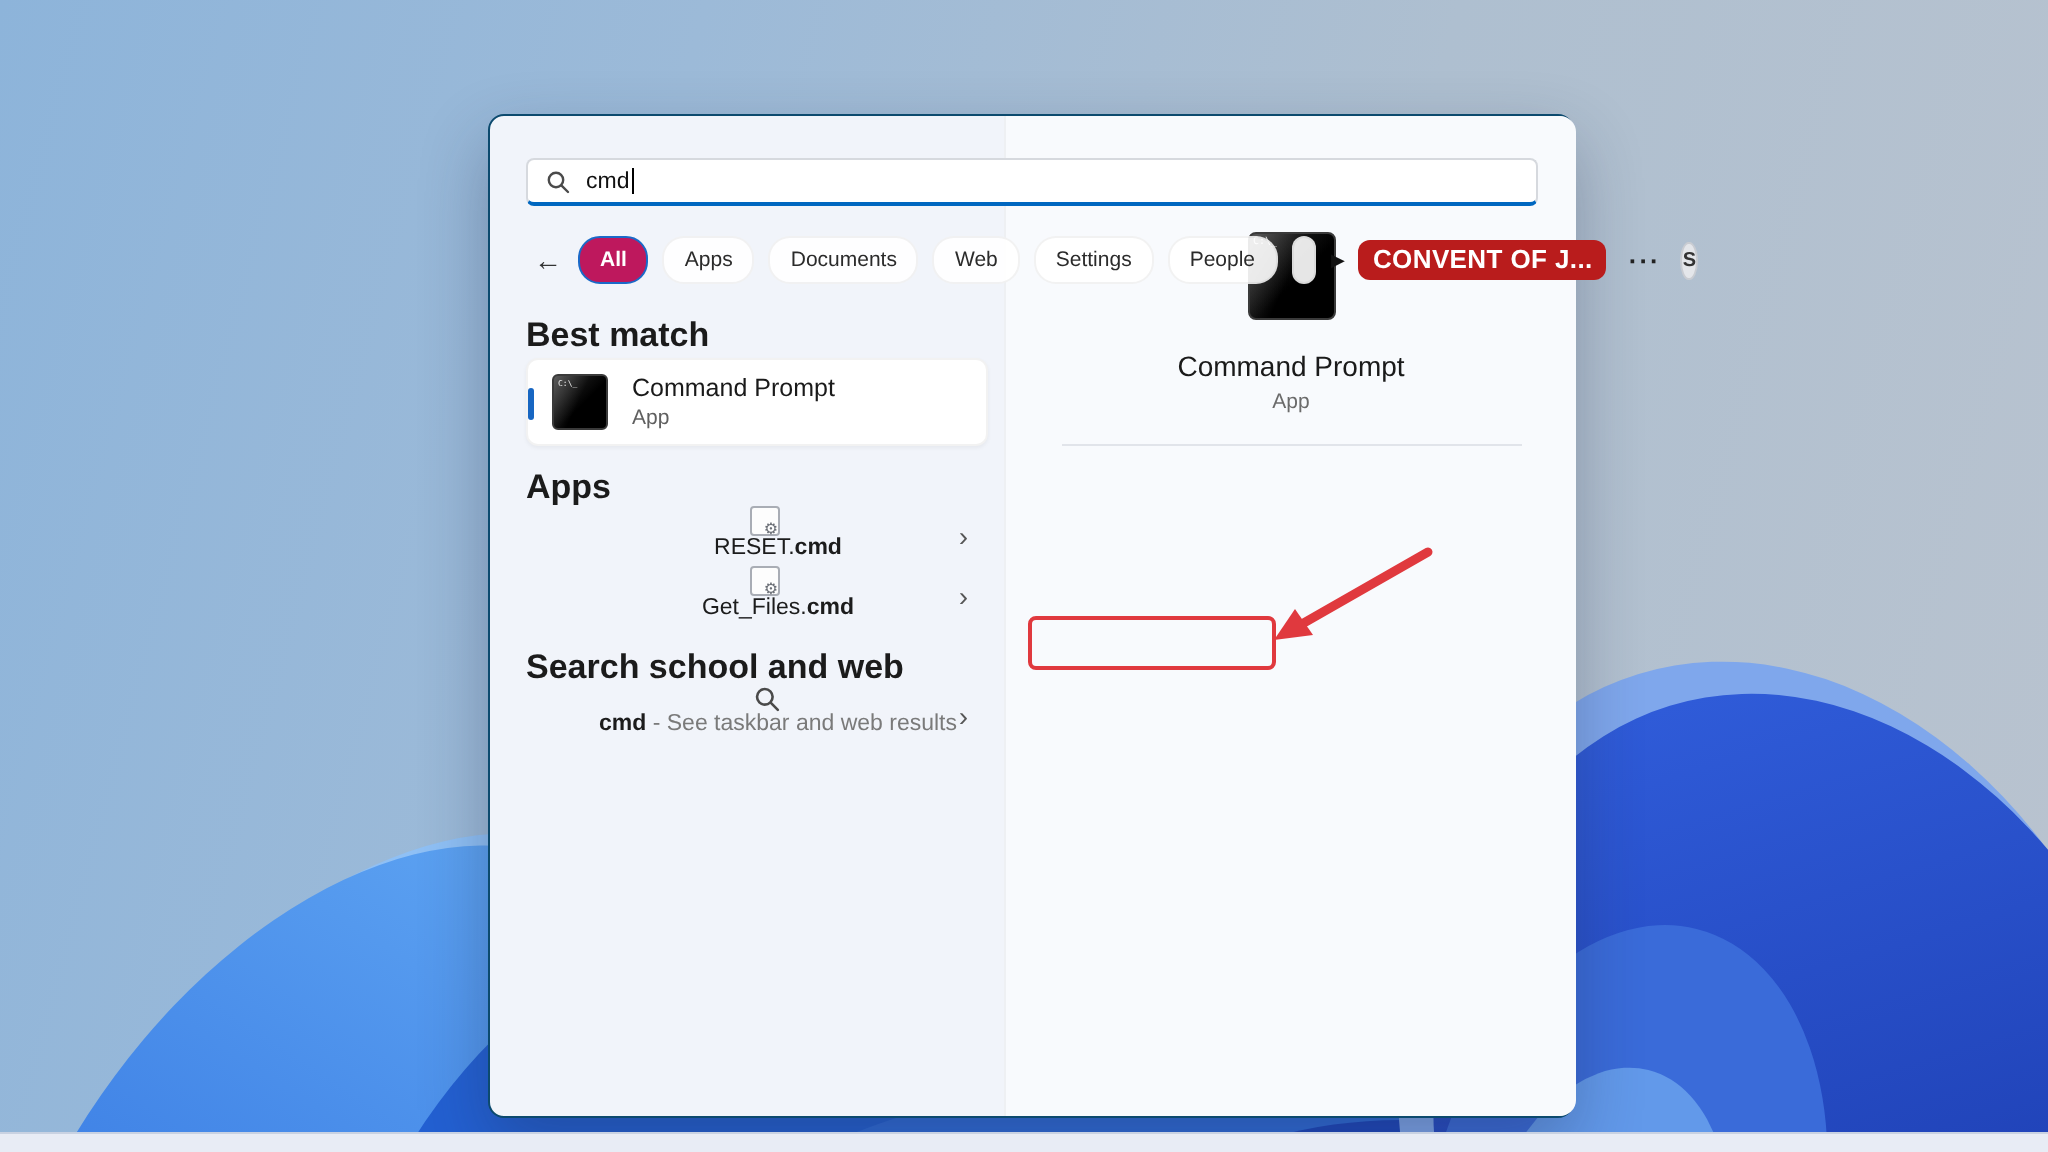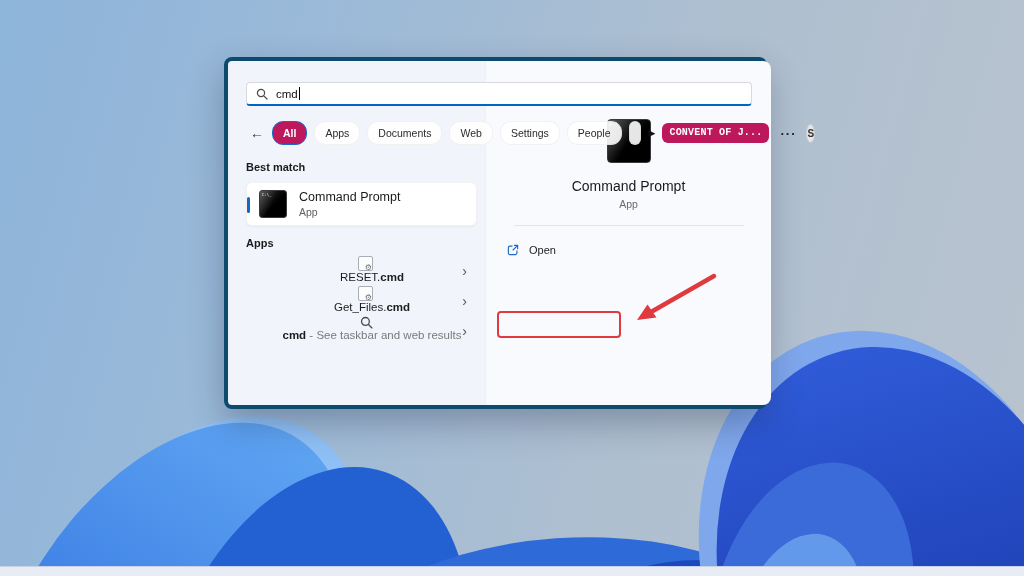--- a/index.html
+++ b/index.html
@@ -5,22 +5,22 @@
   html,body{margin:0;padding:0;}
   body{
     width:1024px;height:576px;overflow:hidden;position:relative;
     font-family:"Liberation Sans","DejaVu Sans",sans-serif;
     background:linear-gradient(105deg,#8db4da 0%,#9cbad8 30%,#aebfd0 62%,#b9c3cf 100%);
   }
   #wallpaper{position:absolute;inset:0;z-index:0;}
   #taskbar{position:absolute;left:0;bottom:0;width:1024px;height:9px;
     background:#e8ecf5;border-top:1px solid #c9d2e2;z-index:3;}
   
-  #panel{position:absolute;left:224px;top:57px;width:543px;height:352px;
-    background:#f1f4fa;border:4px solid #0c4a6e;border-radius:8px;
+  #panel{position:absolute;left:244px;top:57px;width:543px;height:502px;
+    background:#f1f4fa;border:1px solid #0c4a6e;border-radius:8px;
     box-shadow:0 14px 34px rgba(30,40,70,.32);z-index:2;box-sizing:border-box;}
   .rightcol{position:absolute;left:257px;top:0;width:286px;height:100%;
     background:#f8fafd;border-left:1px solid rgba(0,0,0,.04);
     border-radius:0 8px 8px 0;box-sizing:border-box;}
   
   .searchbox{position:absolute;left:18px;top:21px;width:506px;height:24px;
     background:#fff;border:1px solid #d6d9de;border-bottom:2px solid #0067c0;
     border-radius:4px;display:flex;align-items:center;padding-left:9px;
     box-sizing:border-box;z-index:5;}
   .s-icon svg{display:block;}
@@ -31,32 +31,32 @@
   
   .filterbar{position:absolute;left:22px;top:60px;width:505px;height:24px;
     display:flex;align-items:center;gap:7px;z-index:5;}
   .back{font-size:14px;color:#333;line-height:1;margin-right:1px;cursor:pointer;}
   .pill{height:22px;line-height:22px;padding:0 10px;border-radius:11px;
     background:rgba(255,255,255,.9);border:1px solid rgba(0,0,0,.05);
     font-size:10.5px;color:#2b2b2b;white-space:nowrap;cursor:pointer;}
   .pill.sel{background:#be185d;border-color:#1a69c8;color:#fff;font-weight:600;}
   .pill.clip{width:27px;padding-right:0;overflow:hidden;}
   .ovf{font-size:9px;color:#111;margin-left:1px;cursor:pointer;}
-  .scope{height:20px;line-height:20px;background:#be185d;color:#fff;border-radius:6px;
-    padding:0 7px;font-size:10px;font-weight:700;letter-spacing:.2px;
-    white-space:nowrap;cursor:pointer;font-family:Liberation Mono, monospace;}
+  .scope{height:20px;line-height:20px;background:#b91c1c;color:#fff;border-radius:6px;
+    padding:0 7px;font-size:13px;font-weight:700;letter-spacing:.2px;
+    white-space:nowrap;cursor:pointer;}
   .more{font-size:13px;font-weight:700;color:#222;letter-spacing:1px;
     margin-left:4px;cursor:pointer;}
   .avatar{width:19px;height:19px;border-radius:50%;background:#e4e6ea;
     border:1px solid #c9ccd2;color:#333;font-size:10px;font-weight:600;
     display:flex;align-items:center;justify-content:center;
     margin-left:3px;box-sizing:border-box;cursor:pointer;}
   
   .leftcol{position:absolute;left:18px;top:100px;width:231px;z-index:4;}
-  .hdr{font-size:11px;font-weight:700;color:#1b1b1b;height:14px;margin-bottom:7px;}
+  .hdr{font-size:17px;font-weight:700;color:#1b1b1b;height:14px;margin-bottom:7px;}
   .hdr.h2{margin-top:11px;margin-bottom:5px;}
   .bm-card{position:relative;width:100%;height:44px;background:#fff;
     border:1px solid rgba(0,0,0,.05);border-radius:6px;display:flex;align-items:center;
     box-sizing:border-box;padding-left:12px;cursor:pointer;
     box-shadow:0 1px 2px rgba(0,0,0,.05);}
   .accent{position:absolute;left:0;top:14px;width:3px;height:16px;border-radius:2px;
     background:#1766c2;}
   .term{position:relative;background:linear-gradient(135deg,#2e2e2e 0%,#000 55%);
     border:1px solid #3a3a3a;border-radius:3px;box-sizing:border-box;overflow:hidden;}
   .term::before{content:"C:\\_";position:absolute;top:1px;left:2px;color:#e8e8e8;
@@ -175,50 +175,41 @@
       <span class="row-label"><span>RESET.</span><b>cmd</b></span>
       <span class="chev">›</span>
     </div>
 
     <div class="row">
       <span class="cmdfile"></span>
       <span class="row-label"><span>Get_Files.</span><b>cmd</b></span>
       <span class="chev">›</span>
     </div>
 
+    <div class="hdr h2">Search school and web</div>
 
     <div class="row">
       <span class="s-icon2">
         <svg width="13" height="13" viewBox="0 0 12 12">
           <circle cx="5" cy="5" r="3.6" fill="none" stroke="#4a4a4a" stroke-width="1.2"></circle>
           <line x1="7.8" y1="7.8" x2="11" y2="11" stroke="#4a4a4a" stroke-width="1.2" stroke-linecap="round"></line>
         </svg>
       </span>
       <span class="row-label"><b>cmd</b><span class="gray"> - See taskbar and web results</span></span>
       <span class="chev">›</span>
     </div>
   </div>
 
   <div class="rightcol">
     <div class="term big"></div>
     <div class="pv-title">Command Prompt</div>
     <div class="pv-sub">App</div>
     <div class="pv-div"></div>
 
     <div class="actions">
-      <div class="action">
-        <span class="a-icon">
-          <svg width="14" height="14" viewBox="0 0 16 16" fill="none" stroke="#2166c8" stroke-width="1.3" stroke-linecap="round" stroke-linejoin="round">
-            <path d="M7 3.5 H4.5 A1.8 1.8 0 0 0 2.7 5.3 v6.2 A1.8 1.8 0 0 0 4.5 13.3 h6.2 a1.8 1.8 0 0 0 1.8 -1.8 V9"></path>
-            <path d="M9.5 2.7 h3.8 v3.8"></path>
-            <path d="M13 3 L8 8"></path>
-          </svg>
-        </span>
-        <span class="a-label">Open</span>
-      </div>
 
 
 
 
     </div>
 
     <div class="redbox"></div>
   </div>
 </div>
 

